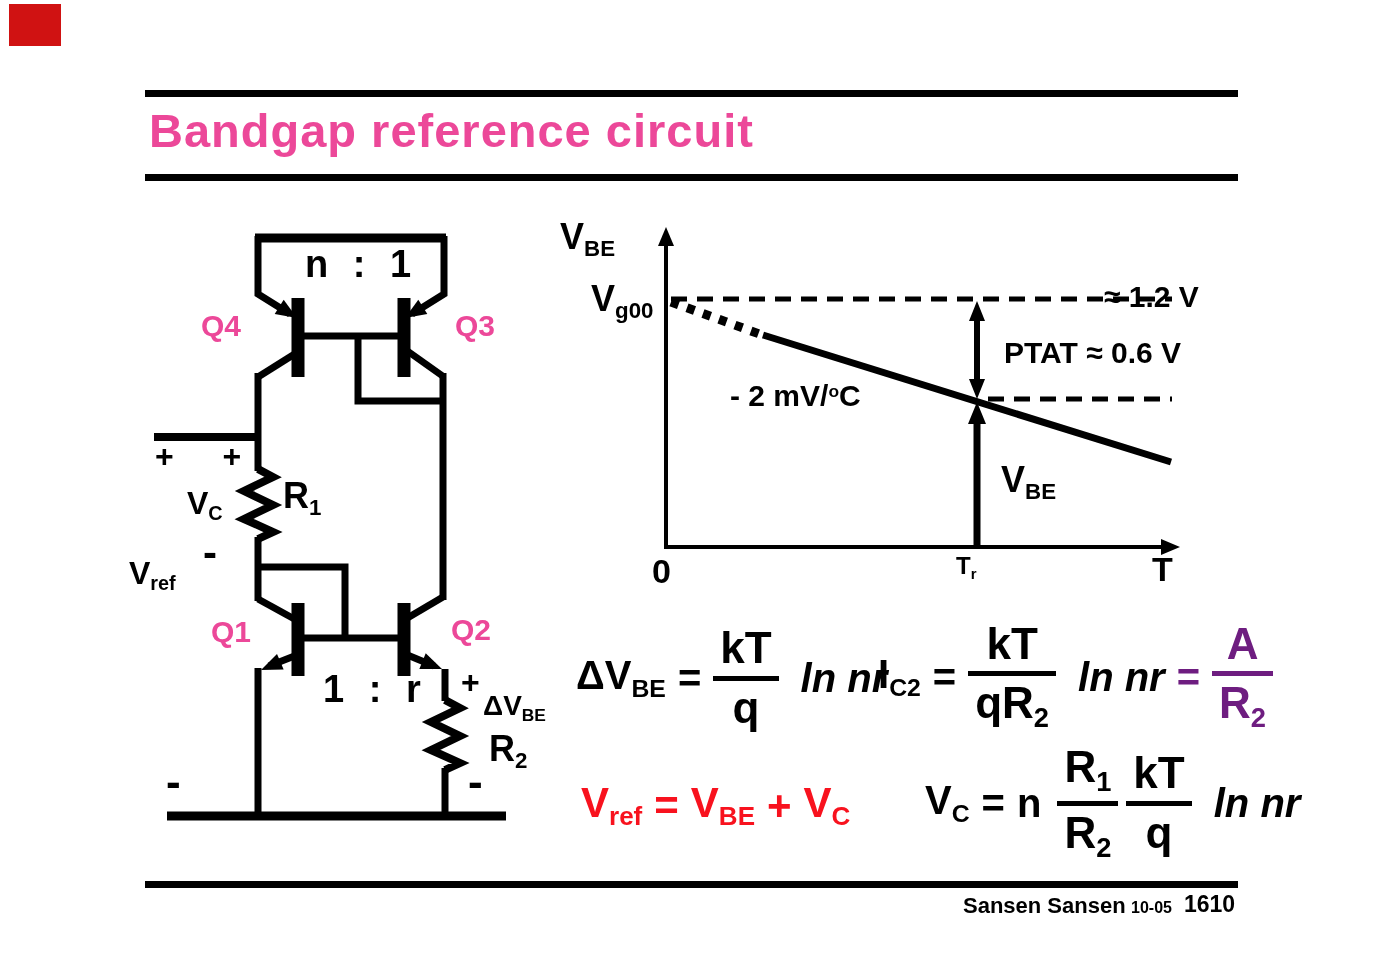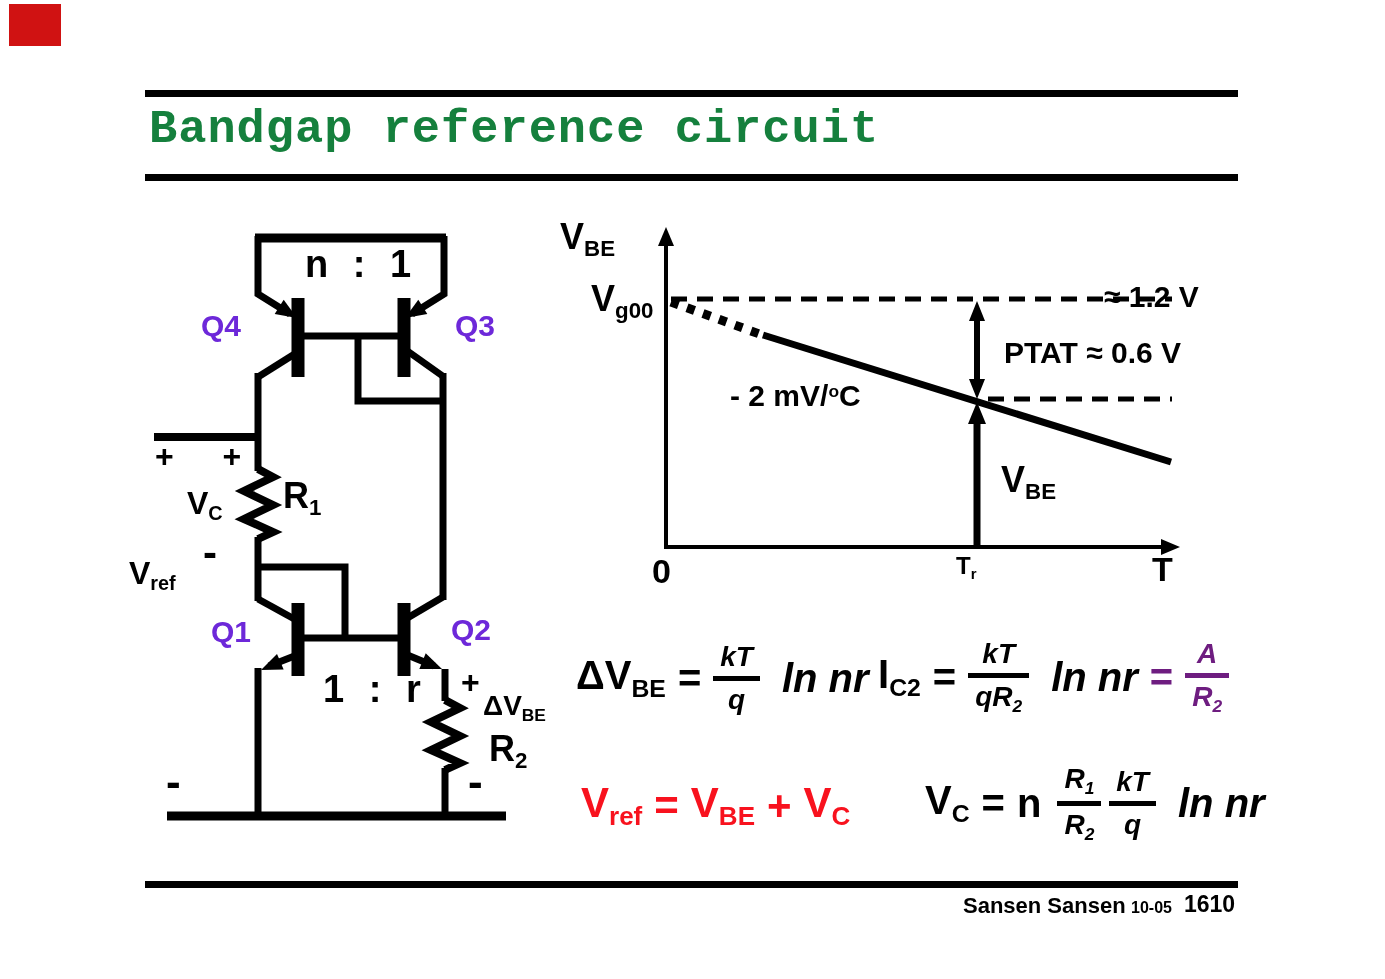--- a/index.html
+++ b/index.html
@@ -2,35 +2,35 @@
 <html><head>
 <meta charset="utf-8">
 <style>
   html,body{margin:0;padding:0;}
   body{
     width:1385px;height:979px;position:relative;background:#ffffff;
     font-family:"Liberation Sans", sans-serif;overflow:hidden;
   }
   .rule{position:absolute;background:#000;height:7px;}
   .lbl{position:absolute;font-weight:bold;color:#000;white-space:nowrap;line-height:1;}
-  .green{color:#6d28d9;}
+  .green{color:#ec4899;}
   .sub{font-size:0.62em;vertical-align:-0.32em;}
   .sup{font-size:0.58em;vertical-align:0.5em;}
   #corner-marker{position:absolute;left:9px;top:4px;width:52px;height:42px;background:#d01212;}
   #slide-title{
     position:absolute;left:149px;top:103px;
-    font-family:Liberation Mono, monospace;font-weight:bold;font-size:47px;color:#15803d;
+    font-family:Liberation Sans, sans-serif;font-weight:bold;font-size:47px;color:#ec4899;
     letter-spacing:1px;white-space:nowrap;
   }
   #schematic-svg{position:absolute;left:0;top:0;width:1385px;height:979px;}
   
   .eq{position:absolute;display:flex;align-items:center;font-weight:bold;color:#000;line-height:1;}
   .eq .op{margin:0 12px;}
   .eq .tail{margin-left:22px;font-style:italic;}
-  .frac{display:inline-flex;flex-direction:column;align-items:center;font-size:28px;line-height:1.05;font-style:italic;}
+  .frac{display:inline-flex;flex-direction:column;align-items:center;font-size:44px;line-height:1.05;}
   .frac .num{padding:0 7px 4px;}
   .frac .bar{align-self:stretch;height:5px;background:currentColor;}
   .frac .den{padding:4px 7px 0;}
   .purple{color:#6e1d80;}
   #eq-delta-vbe{left:576px;top:626px;height:104px;font-size:40px;}
   #eq-ic2{left:878px;top:618px;height:118px;font-size:40px;}
   #eq-vref{left:581px;top:782px;font-size:42px;color:#f8121e;}
   #eq-vc{left:925px;top:748px;height:110px;font-size:40px;}
   
   #footer-author{position:absolute;left:963px;top:893px;font-weight:bold;font-size:22px;}

